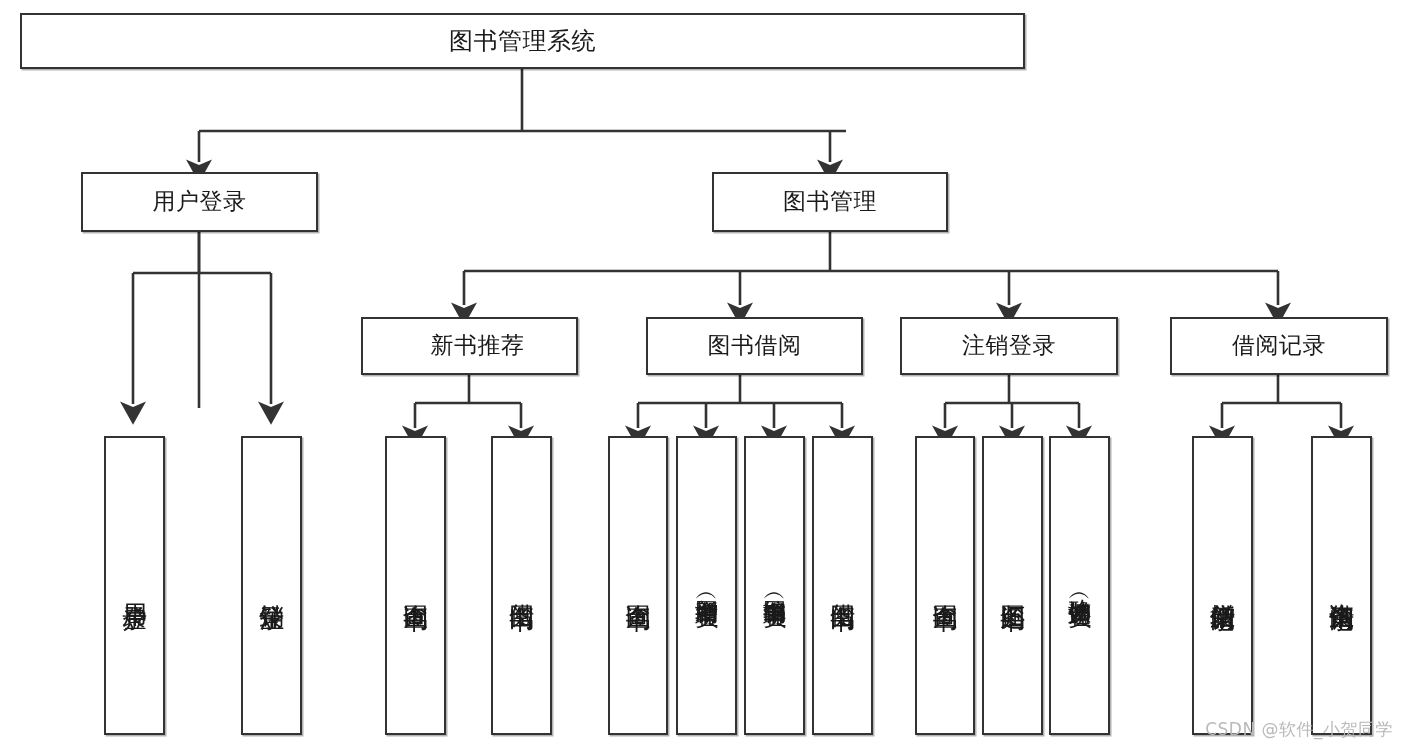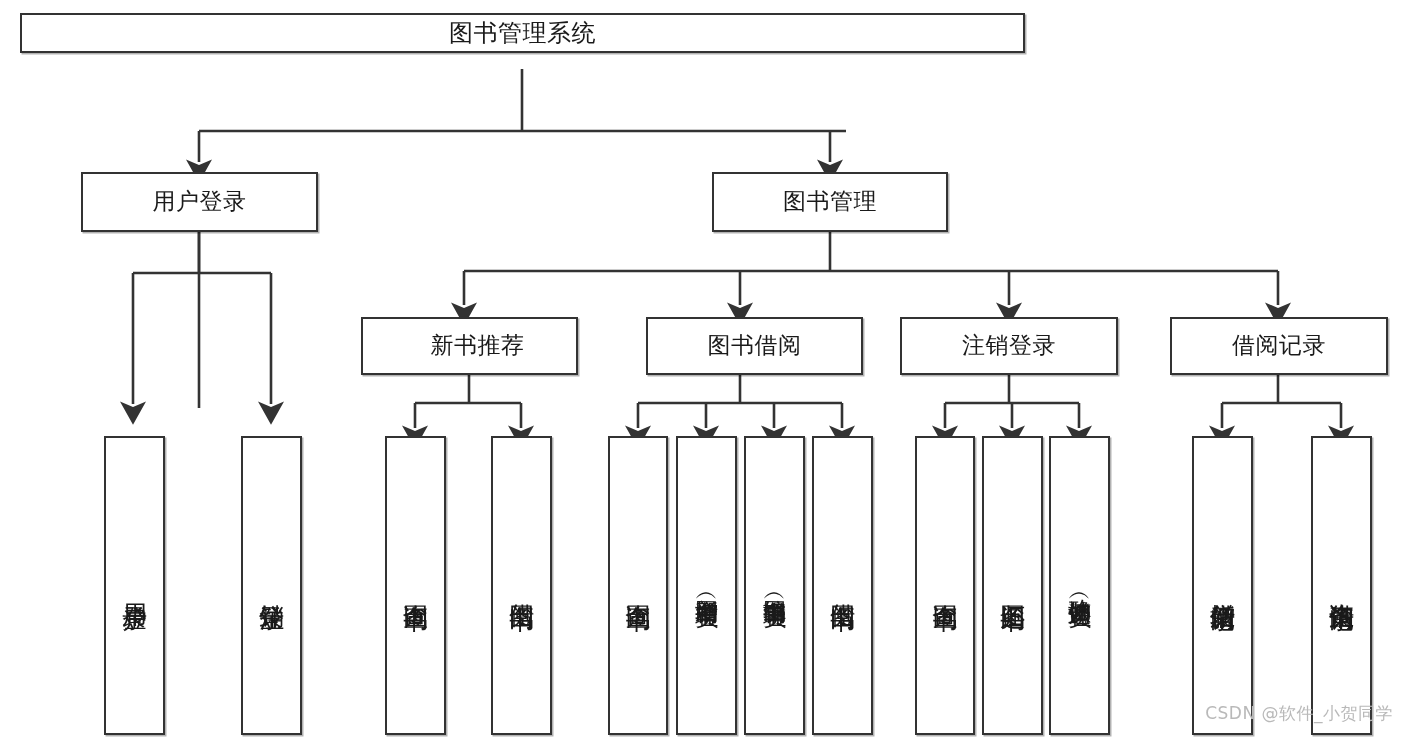--- a/index.html
+++ b/index.html
@@ -65,21 +65,21 @@
     letter-spacing: 1px;
     white-space: normal;
     max-height: 100%;
   }
   .node.v.small .label {
     font-size: 23px;
   }
   .watermark {
     position: absolute;
     right: 12px;
-    bottom: 22px;
+    bottom: 6px;
     font-size: 17px;
     color: #b9b9b9;
     letter-spacing: 0.5px;
     user-select: none;
     white-space: nowrap;
   }
 </style>
 </head>
 <body>
 
@@ -131,21 +131,21 @@
       <path d="M1012,403 L1012,428" marker-end="url(#arrowhead)"></path>
       <path d="M1079,403 L1079,428" marker-end="url(#arrowhead)"></path>
 
       <path d="M1278,375 L1278,403"></path>
       <path d="M1222,403 L1341,403"></path>
       <path d="M1222,403 L1222,428" marker-end="url(#arrowhead)"></path>
       <path d="M1341,403 L1341,428" marker-end="url(#arrowhead)"></path>
     </g>
   </svg>
 
-  <div class="node h root" style="left:20px; top:13px; width:1005px; height:40px;">
+  <div class="node h root" style="left:20px; top:13px; width:1005px; height:56px;">
     <span class="label">图书管理系统</span>
   </div>
 
   <div class="node h" style="left:81px; top:172px; width:237px; height:60px;">
     <span class="label">用户登录</span>
   </div>
   <div class="node h" style="left:712px; top:172px; width:236px; height:60px;justify-content:center;">
     <span class="label">图书管理</span>
   </div>
 

